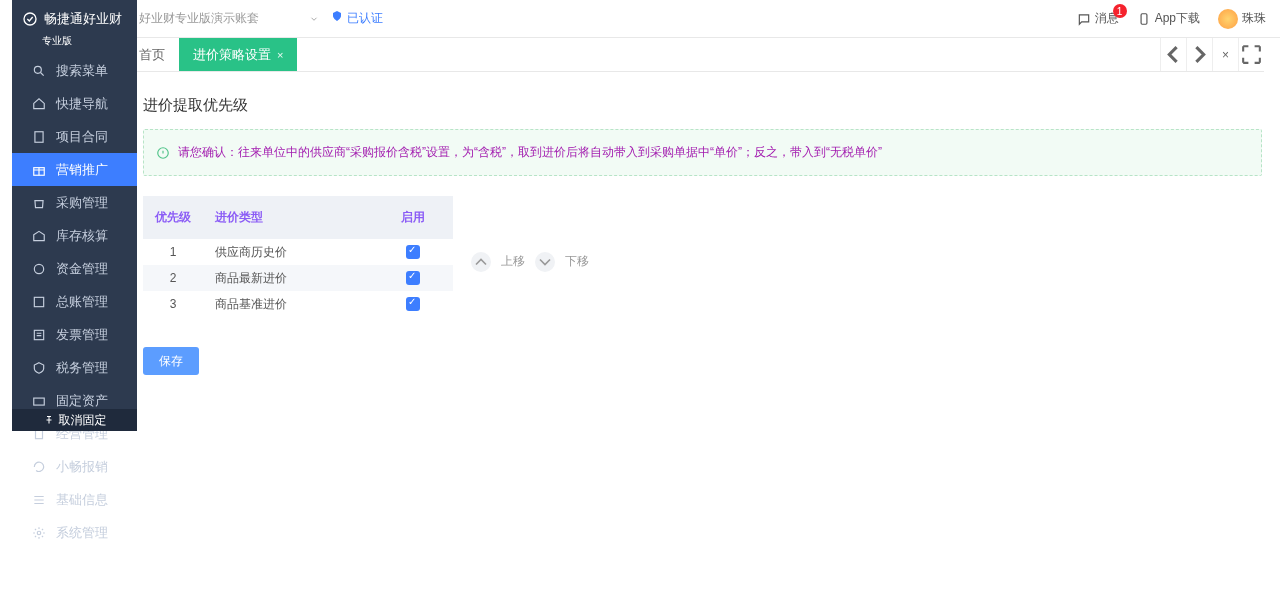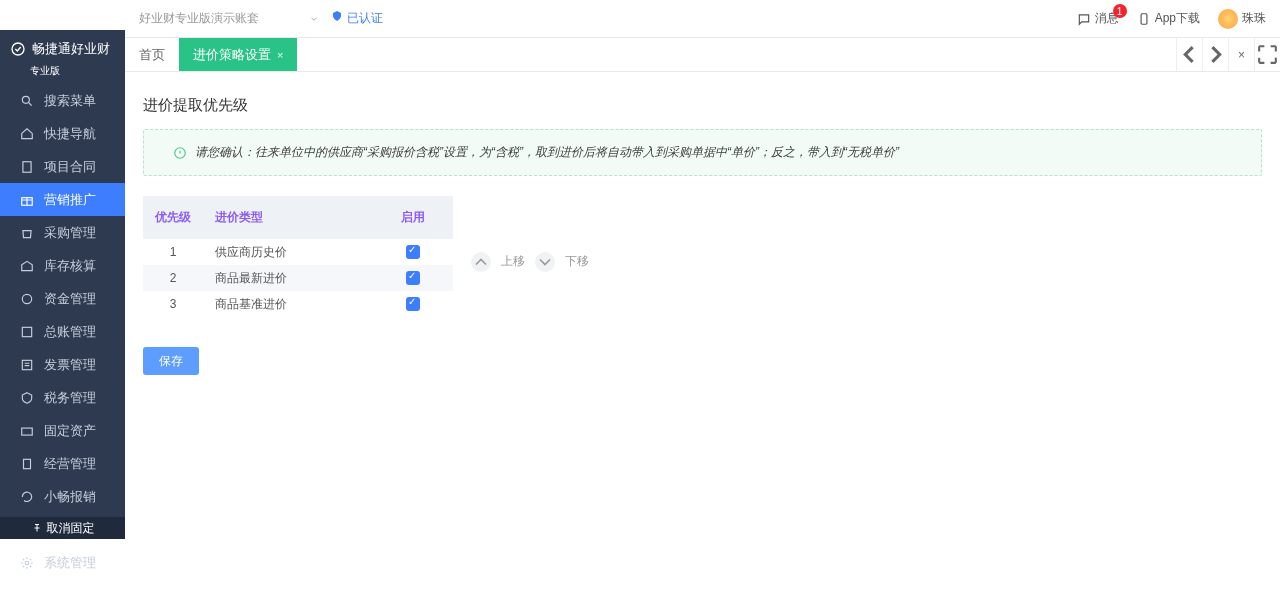--- a/index.html
+++ b/index.html
@@ -1,50 +1,50 @@
 <!DOCTYPE html>
 <html><head>
   <meta charset="utf-8">
   <style>
     * { margin: 0; padding: 0; box-sizing: border-box; font-family: "Microsoft YaHei", Arial, sans-serif; }
     body { width: 1280px; height: 609px; overflow: hidden; background: #fff; font-size: 12px; color: #333; }
 
     
-    .sidebar { position: absolute; left: 0; top: 0; width: 125px; height: 509px; background: #2d3a4f; color: #c5cedd; z-index: 10; margin-top: 30px; }
+    .sidebar { position: absolute; left: 12px; top: 0; width: 125px; height: 431px; background: #2d3a4f; color: #c5cedd; z-index: 10; }
     .logo { height: 38px; display: flex; align-items: center; padding-left: 10px; background: #2d3a4f; font-size: 13px; color: #fff; font-weight: 500; }
     .logo-icon { width: 16px; height: 16px; margin-right: 6px; display: inline-flex; }
     .edition-tag { font-size: 10px; color: #fff; padding-left: 30px; margin-top: -4px; margin-bottom: 6px; }
     .menu { list-style: none; }
     .menu li { height: 33px; display: flex; align-items: center; padding-left: 20px; font-size: 13px; cursor: pointer; }
     .menu li.active { background: #3d7eff; color: #fff; }
     .menu .mi-icon { width: 14px; height: 14px; margin-right: 10px; display: inline-flex; align-items: center; justify-content: center; }
     .sidebar-footer { position: absolute; bottom: 0; left: 0; right: 0; background: #1f2a3c; height: 22px; display: flex; align-items: center; justify-content: center; font-size: 12px; color: #fff; cursor: pointer; }
 
     
     .topbar { position: absolute; left: 125px; top: 0; right: 0; height: 38px; background: #fff; border-bottom: 1px solid #e8e8e8; display: flex; align-items: center; padding: 4px 14px; }
     .org-select { color: #999; font-size: 12px; display: flex; align-items: center; width: 180px; }
     .org-select .chev { margin-left: auto; }
     .verified { color: #3d7eff; font-size: 12px; display: flex; align-items: flex-start; gap: 4px; margin-left: 12px; }
     .topbar-right { margin-left: auto; display: flex; align-items: center; gap: 18px; font-size: 12px; color: #555; }
     .tb-item { display: flex; align-items: center; gap: 4px; cursor: pointer; position: relative; }
     .badge { position: absolute; top: -6px; right: -8px; background: #f5222d; color: #fff; border-radius: 50%; width: 14px; height: 14px; font-size: 10px; display: flex; align-items: center; justify-content: center; }
     .avatar { width: 20px; height: 20px; border-radius: 50%; background: radial-gradient(circle, #ffd36e, #ff9f43); }
 
     
-    .tabsbar { position: absolute; left: 125px; top: 38px; right: 0; height: 34px; background: #fff; border-bottom: 1px solid #e8e8e8; display: flex; align-items: stretch; }
+    .tabsbar { position: absolute; left: 125px; top: 38px; right: 16px; height: 34px; background: #fff; border-bottom: 1px solid #e8e8e8; display: flex; align-items: stretch; }
     .tab { display: flex; align-items: center; padding: 0 14px; font-size: 13px; color: #666; cursor: pointer; }
     .tab.active { background: #29c287; color: #fff; }
     .tab .close-x { margin-left: 6px; font-size: 11px; opacity: .9; }
     .tabs-tools { margin-left: auto; display: flex; }
     .tabs-tools .tool { width: 26px; display: flex; align-items: center; justify-content: center; border-left: 1px solid #eee; cursor: pointer; color: #666; }
 
     
     .main { position: absolute; left: 125px; top: 72px; right: 0; bottom: 0; background: #fff; overflow: auto; }
     .page-title { font-size: 15px; color: #333; padding: 24px 18px 14px; }
-    .hint { margin: 0 18px 20px; border: 1px dashed #b7e4c7; background: #f2fbf5; padding: 14px 29px; color: #404040; font-size: 12px; display: flex; align-items: center; gap: 8px; border-radius: 2px; font-style: italic; }
+    .hint { margin: 0 18px 20px; border: 1px dashed #b7e4c7; background: #f2fbf5; padding: 14px 12px; color: #a21caf; font-size: 12px; display: flex; align-items: center; gap: 8px; border-radius: 2px; }
     .table-wrap { display: flex; gap: 18px; margin-left: 18px; }
     table.grid { border-collapse: collapse; width: 310px; font-size: 12px; }
     table.grid th { background: #eef1f6; color: #8b5cf6; font-weight: 600; height: 43px; text-align: left; padding-left: 12px; }
     table.grid th.c, table.grid td.c { text-align: center; padding-left: 0; }
     table.grid td { height: 26px; padding-left: 12px; color: #555; }
     table.grid tr.alt td { background: #f5f7fa; }
     .chk { appearance: none; width: 14px; height: 14px; border-radius: 3px; background: #3d7eff; position: relative; cursor: pointer; display: inline-block; vertical-align: middle; }
     .chk::after { content: "✓"; color: #fff; font-size: 10px; position: absolute; left: 2px; top: -1px; }
     .movers { display: flex; gap: 10px; padding-top: 10px; color: #999; font-size: 12px; align-items: center; }
     .mover-btn { width: 20px; height: 20px; border-radius: 50%; background: #f0f2f5; display: flex; align-items: center; justify-content: center; color: #999; cursor: pointer; }

